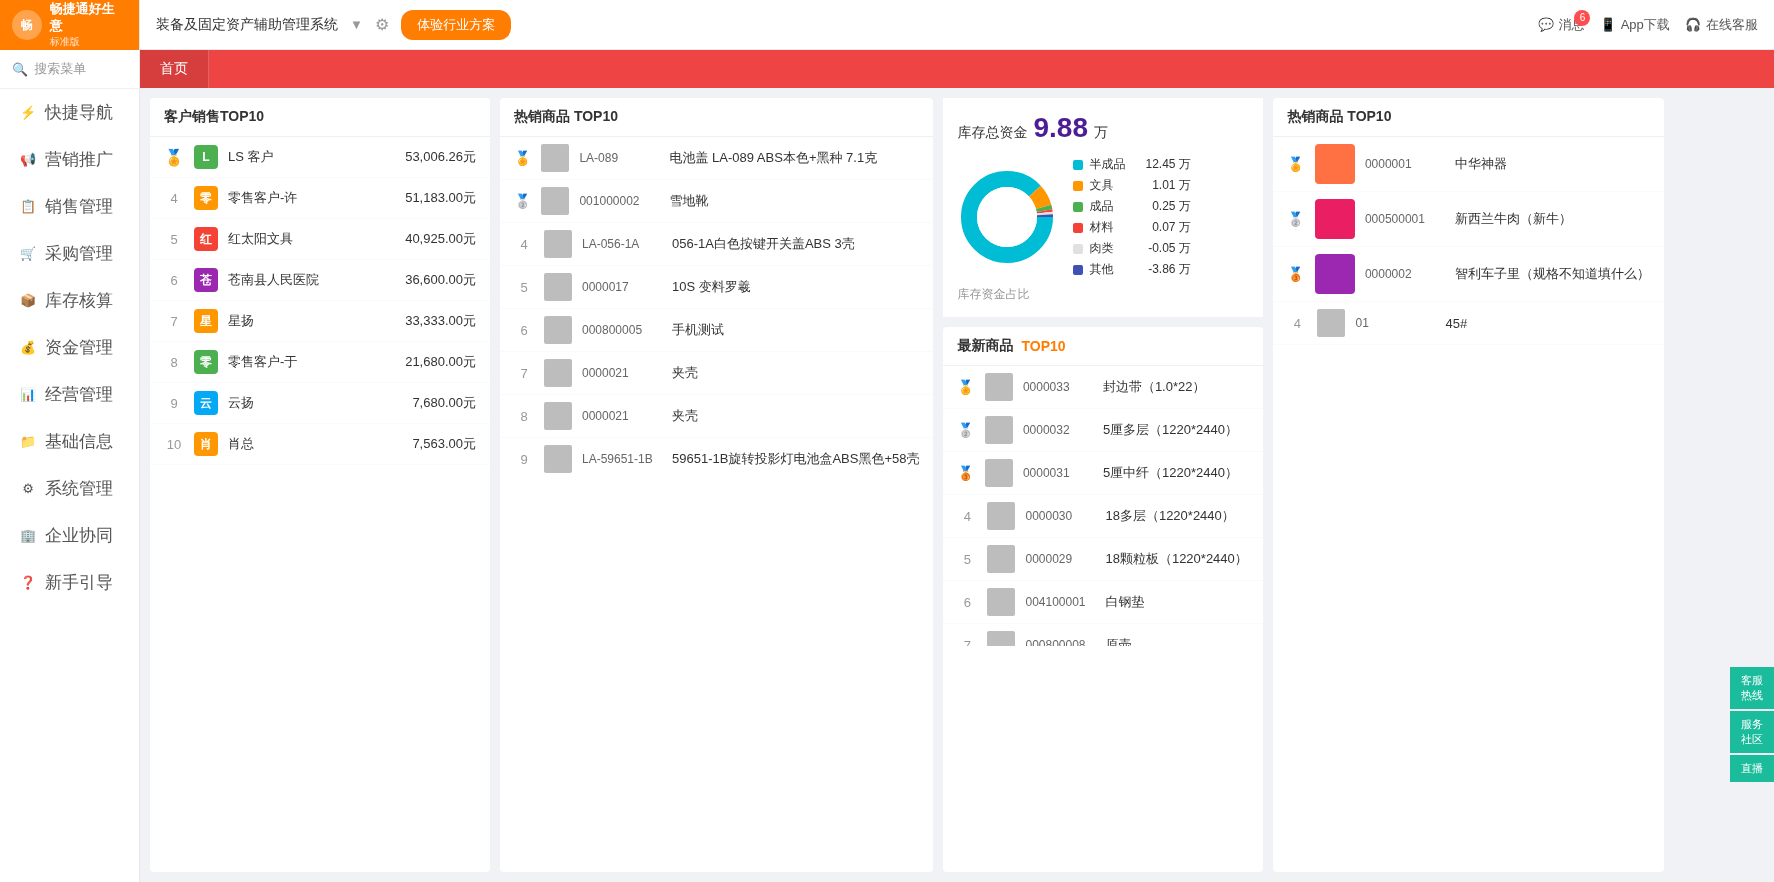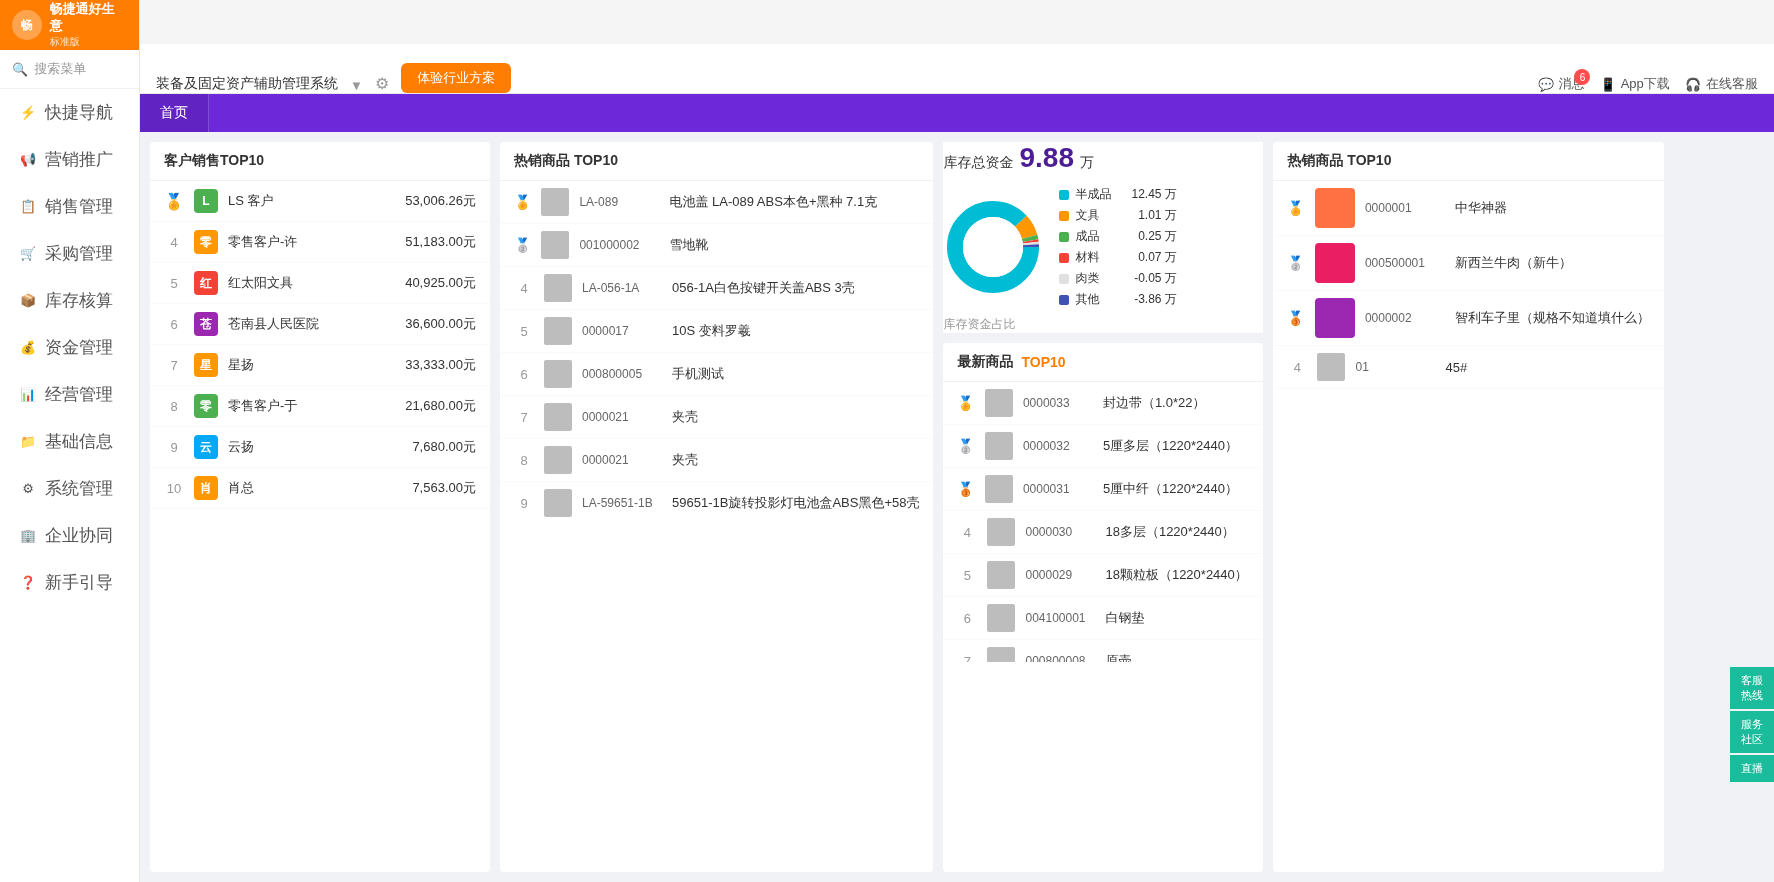--- a/index.html
+++ b/index.html
@@ -46,36 +46,36 @@
       cursor: pointer; color: #555;
       border-left: 3px solid transparent;
     }
     .nav-item-icon { width: 18px; height: 18px; display: flex; align-items: center; justify-content: center; }
     .nav-item-label { font-size: 17px; }
 
     
     .main-area { flex: 1; display: flex; flex-direction: column; overflow: hidden; }
     .topbar {
       height: 50px; background: #fff; border-bottom: 1px solid #e8e8e8;
-      display: flex; align-items: flex-end; padding: 0 16px; gap: 12px; margin-top: 44px;
+      display: flex; align-items: center; padding: 0 16px; gap: 12px;
     }
     .topbar-system-name { font-size: 14px; color: #333; }
     .topbar-dropdown { color: #999; cursor: pointer; }
     .topbar-settings { color: #999; cursor: pointer; font-size: 16px; }
     .topbar-btn {
       background: #ff7d00; color: white; border: none; padding: 6px 16px;
-      border-radius: 6px; cursor: pointer; font-size: 13px;
+      border-radius: 12px; cursor: pointer; font-size: 13px;
     }
     .topbar-right { margin-left: auto; display: flex; align-items: center; gap: 16px; color: #555; }
     .topbar-badge { position: relative; display: flex; align-items: center; gap: 4px; cursor: pointer; }
     .badge { background: #ff4d4f; color: white; border-radius: 50%; width: 16px; height: 16px; font-size: 10px; display: flex; align-items: center; justify-content: center; position: absolute; top: -6px; right: -6px; }
 
     
     .tabbar {
-      background: #6d28d9; display: flex; 
+      background: #ef4444; display: flex; 
     }
     .tabbar-item {
       padding: 10px 20px; color: white; cursor: pointer; font-size: 14px;
       border-right: 1px solid rgba(255,255,255,0.2);
     }
     .tabbar-item.active { background: rgba(0,0,0,0.1); }
 
     
     .content { flex: 1; display: flex; overflow: hidden; background: #f0f2f5; }
 
@@ -100,21 +100,21 @@
     
     .product-panel { flex: 1; }
     .prod-item { display: flex; align-items: center; padding: 7px 14px; gap: 10px; border-bottom: 1px solid #fafafa; }
     .prod-img-gray { width: 28px; height: 28px; background: #bdbdbd; border-radius: 2px; }
     .prod-code { color: #666; font-size: 12px; min-width: 80px; }
     .prod-name { color: #333; font-size: 13px; flex: 1; }
 
     
     .right-panel { width: 320px; flex-shrink: 0; display: flex; flex-direction: column; gap: 10px; }
     
-    .inventory-panel { background: white; border-radius: 0; }
+    .inventory-panel { background: white; border-radius: 0; padding: 14px; }
     .inventory-title { font-size: 14px; color: #333; margin-bottom: 4px; display: flex; align-items: baseline; gap: 6px; }
     .inventory-amount { font-size: 28px; font-weight: bold; color: #4c1d95; }
     .inventory-unit { font-size: 14px; color: #333; }
 
     .donut-area { display: flex; gap: 16px; align-items: center; margin-top: 12px; }
     .donut-chart { width: 100px; height: 100px; flex-shrink: 0; }
     .legend { display: flex; flex-direction: column; gap: 4px; font-size: 12px; }
     .legend-item { display: flex; align-items: center; gap: 6px; }
     .legend-dot { width: 10px; height: 10px; border-radius: 2px; flex-shrink: 0; }
     .legend-name { color: #333; min-width: 50px; }

